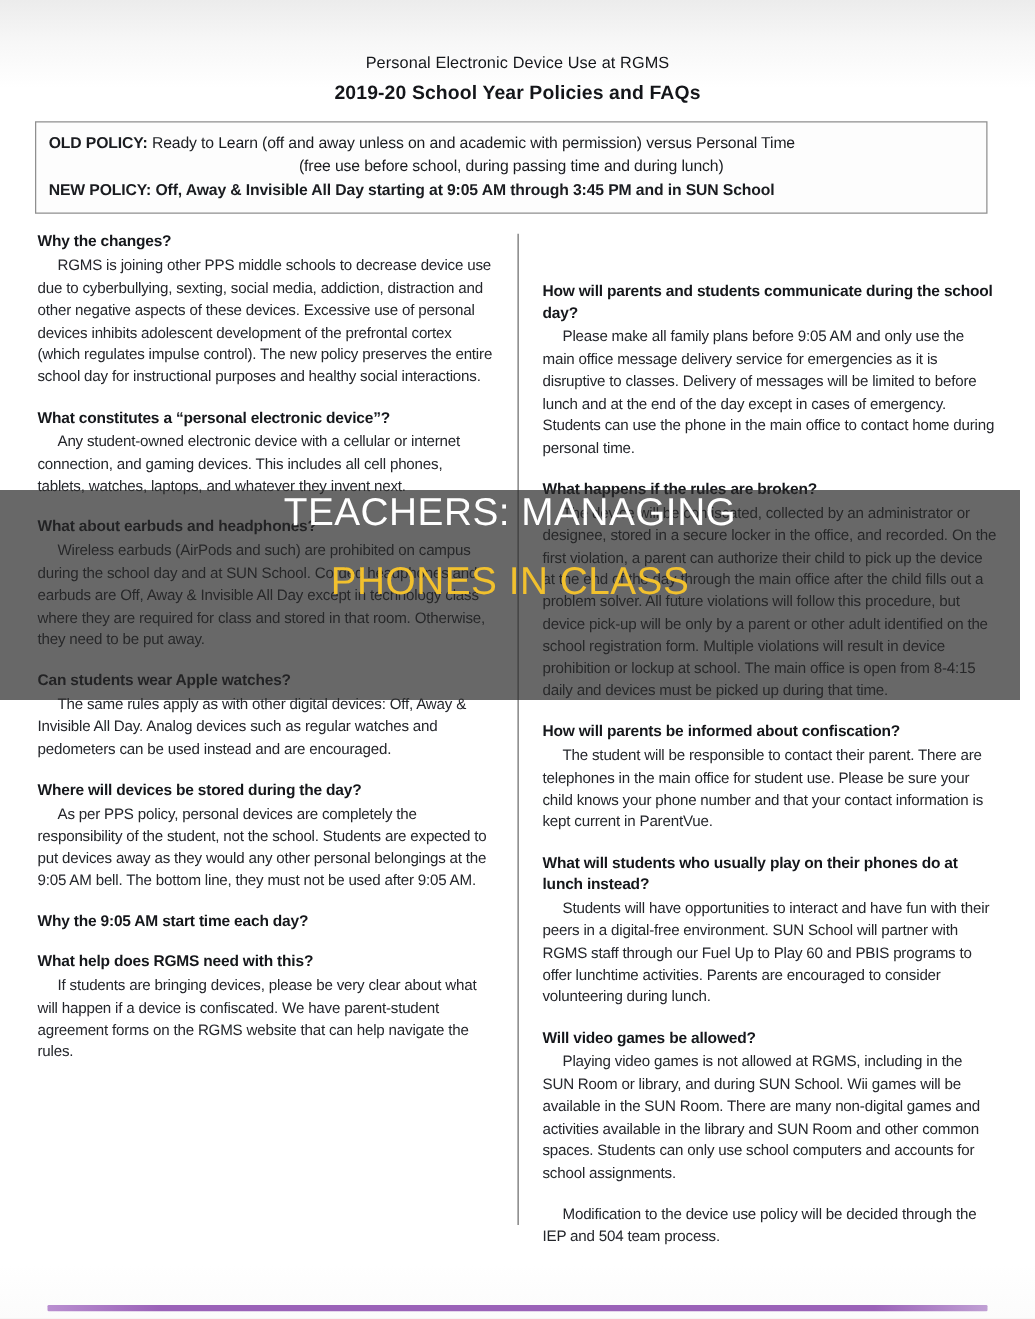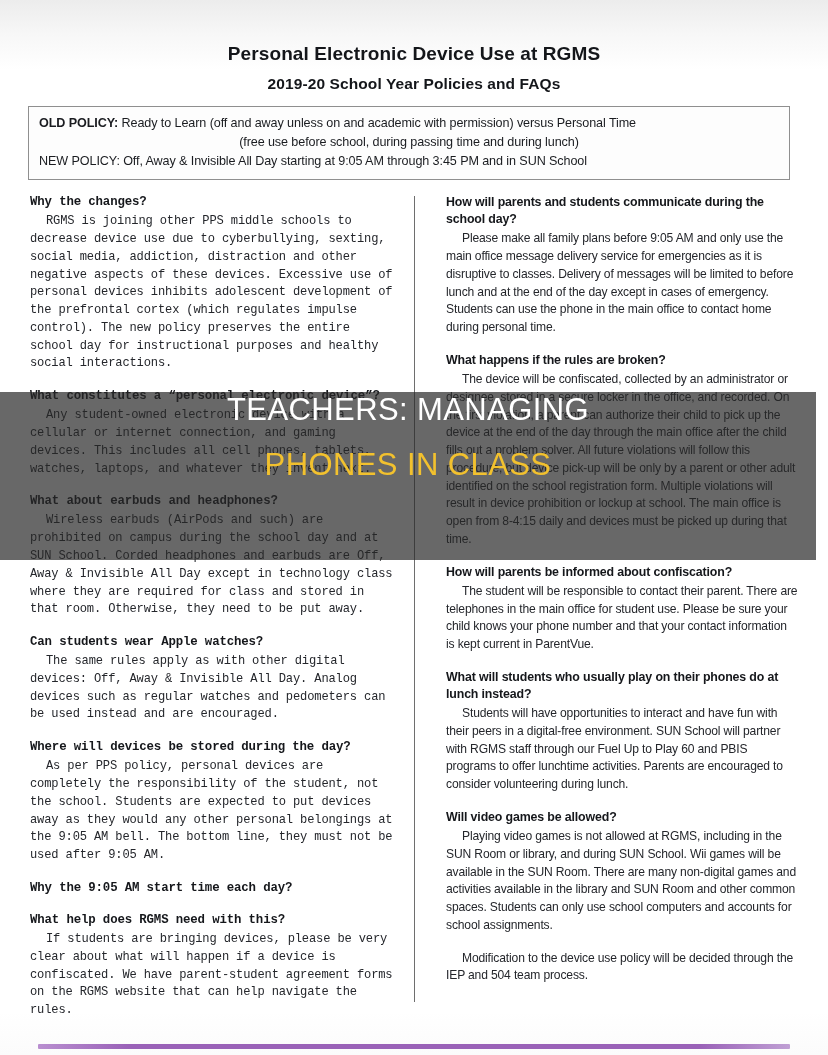--- a/index.html
+++ b/index.html
@@ -30,22 +30,22 @@
     top: 0;
     padding: 0 22px;
   }
 
   
   .doc-title-block {
     text-align: center;
     padding-top: 40px;
   }
   .doc-title {
-    font-size: 19px;
-    font-weight: bold;
+    font-size: 13px;
+    font-weight: normal;
     color: #14161a;
     letter-spacing: 0.1px;
     line-height: 1.5;
   }
   .doc-subtitle {
     font-size: 15.5px;
     font-weight: bold;
     color: #14161a;
     letter-spacing: 0.1px;
     line-height: 1.5;
@@ -60,34 +60,34 @@
     background: #fdfdfd;
   }
   .policy-line {
     font-size: 12.6px;
     color: #1a1c20;
     line-height: 1.52;
     letter-spacing: -0.1px;
   }
   .policy-line.center { text-align: center; }
   .policy-label { font-weight: bold; }
-  .policy-new { font-weight: normal; }
+  .policy-new { font-weight: bold; }
 
   
   .columns {
     display: flex;
     margin-top: 14px;
     padding: 0 8px;
     position: relative;
   }
   .col {
     width: 50%;
   }
-  .col-left { padding-right: 20px; font-family: Liberation Mono, monospace; }
-  .col-right { padding-left: 32px; }
+  .col-left { padding-right: 20px; }
+  .col-right { padding-left: 20px; margin-top: 40px; }
 
   .col-divider {
     position: absolute;
     left: 50%;
     top: 2px;
     bottom: 18px;
     width: 1px;
     background: #6e6e6e;
   }
 

